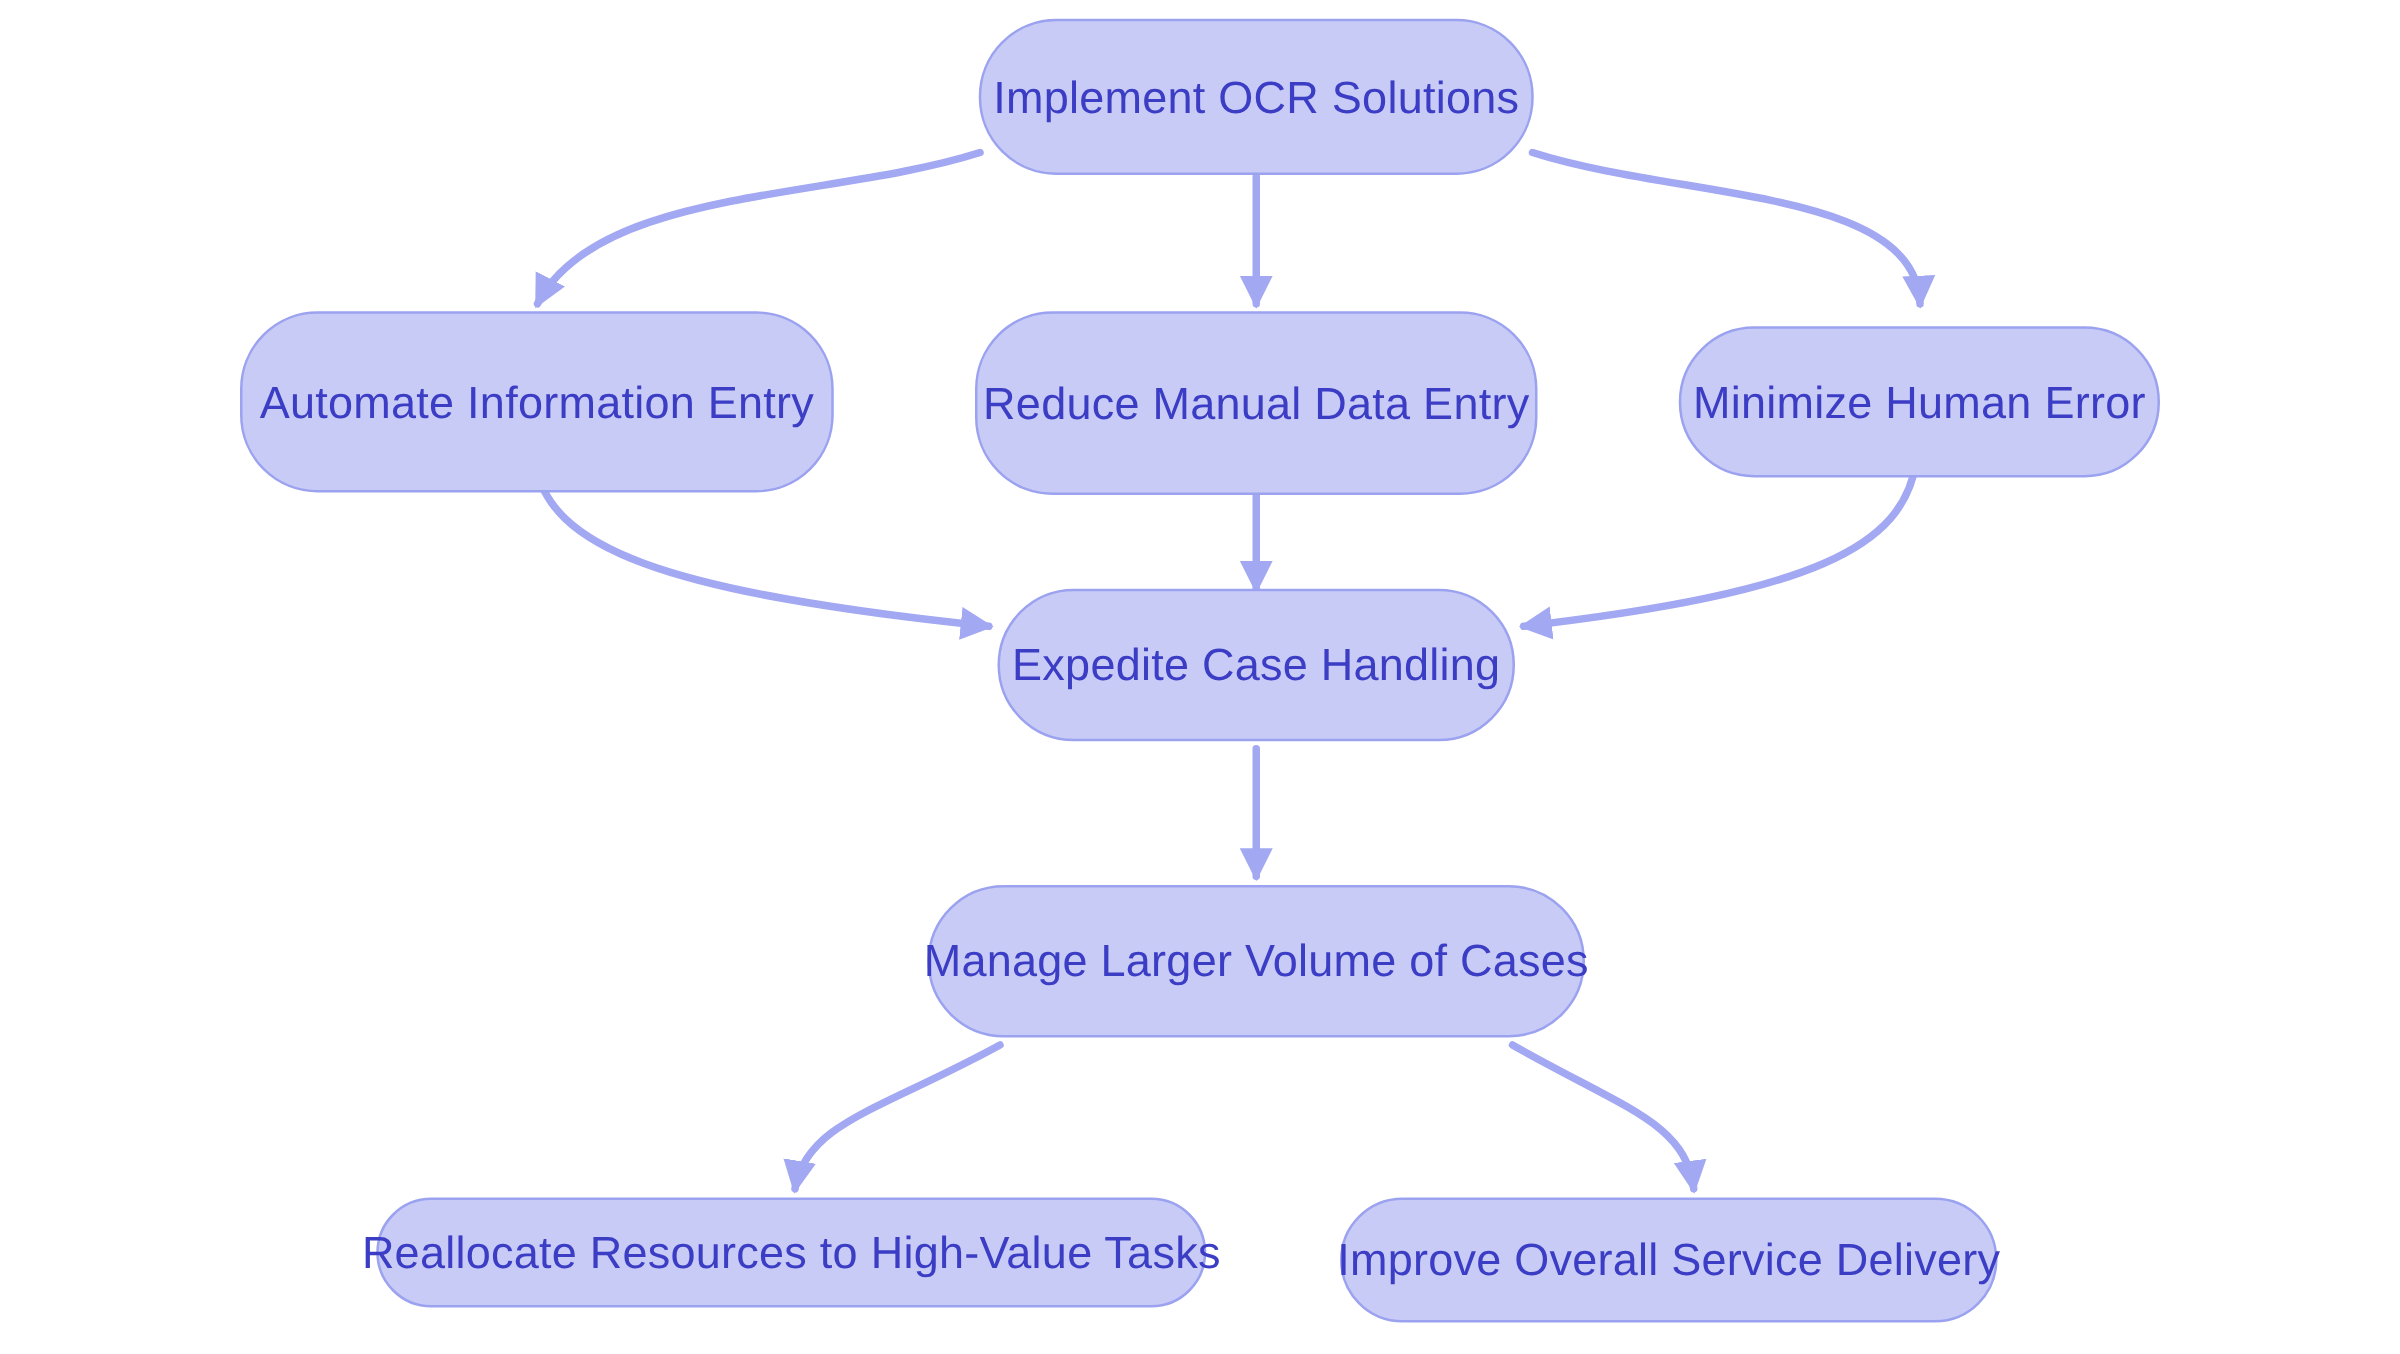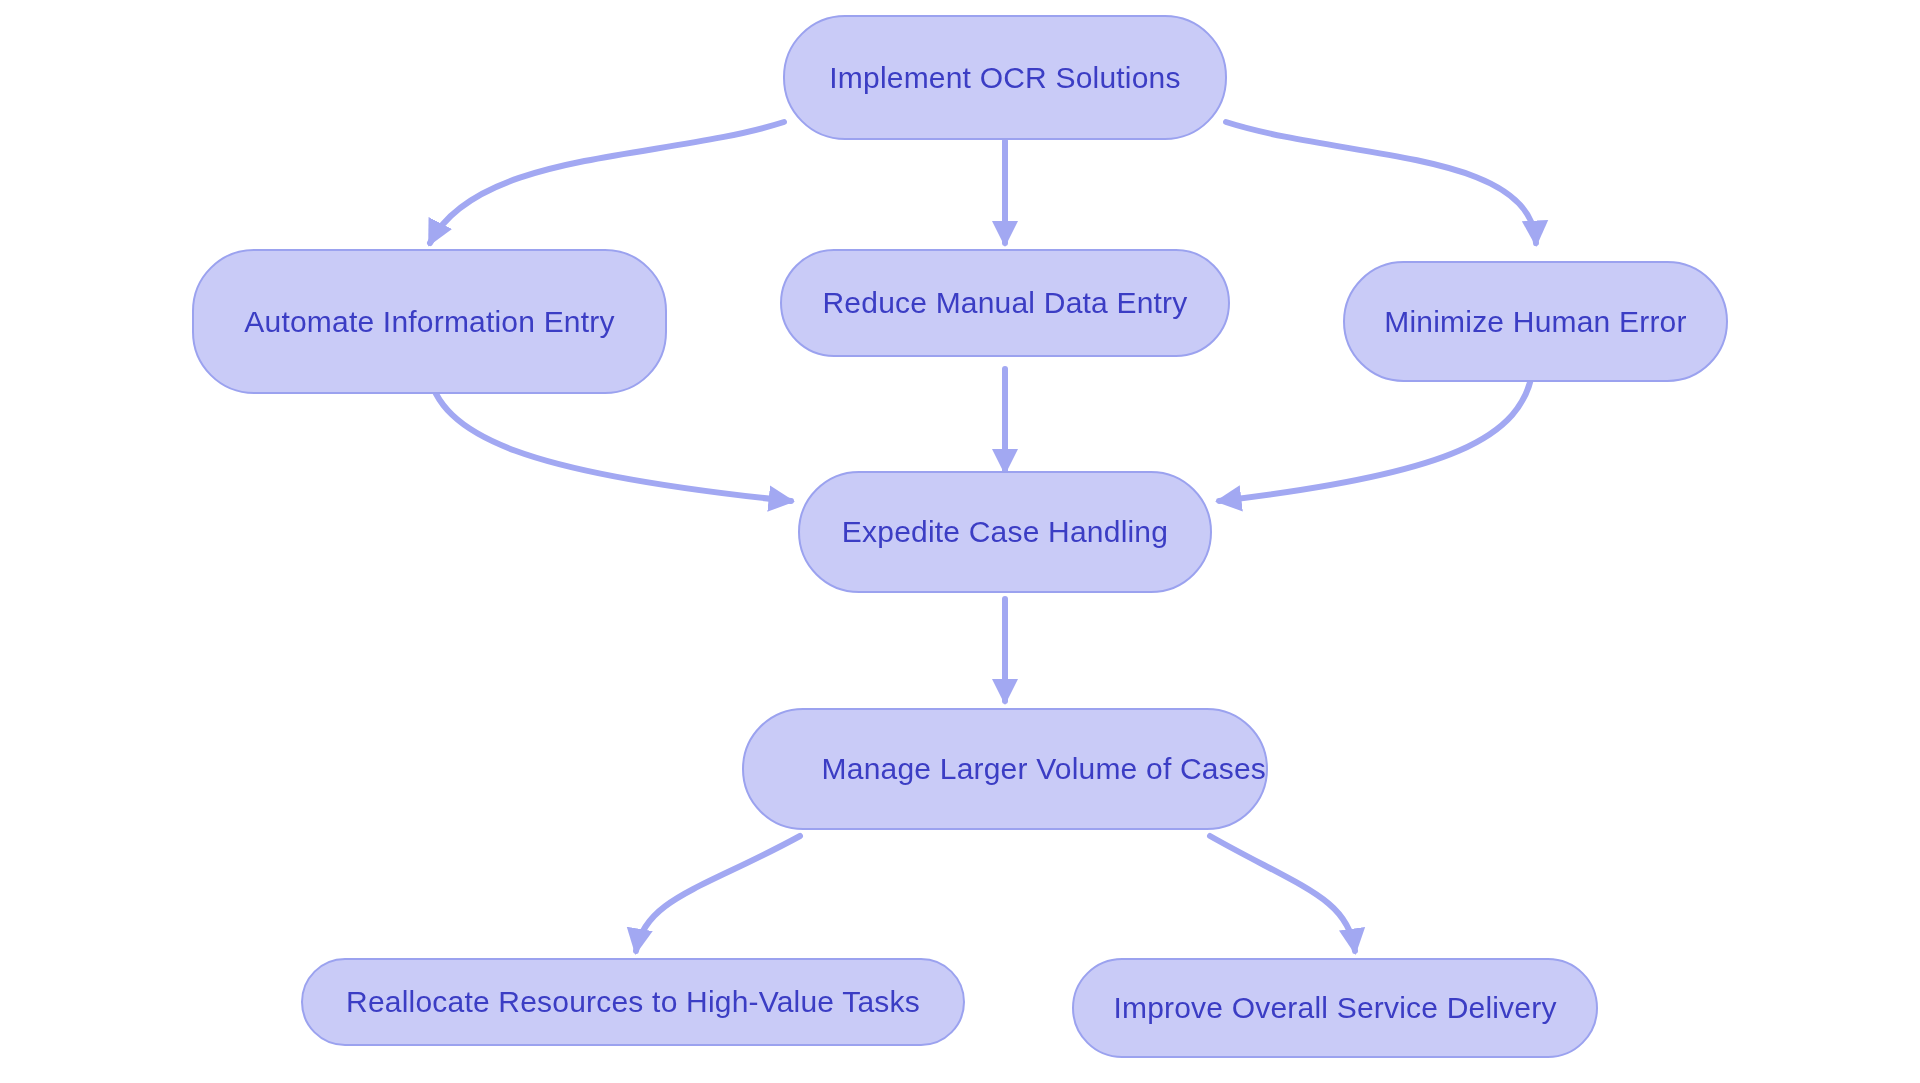--- a/index.html
+++ b/index.html
@@ -33,21 +33,21 @@
     position: absolute;
     display: flex;
     align-items: center;
     justify-content: center;
     box-sizing: border-box;
     background: var(--fill);
     border: 2px solid var(--border);
     border-radius: 62px;
   }
   .node-label {
-    font-size: 30px;
+    font-size: 36px;
     font-weight: 400;
     letter-spacing: 0.2px;
     color: var(--text);
     white-space: nowrap;
   }
 </style>
 </head>
 <body>
 
 <div class="stage" id="stage" style="width: 1920px; height: 1083px; --bg: #ffffff; --fill: #c9cbf7; --border: #9ba2ef; --arrow: #a2a8f2; --text: #3b3dc4;">
@@ -69,30 +69,30 @@
         <path class="edge" d="M 1210 836 C 1302 888, 1348 898, 1355 951" marker-end="url(#arrowhead)"></path>
       </g>
   </svg>
   <div id="node-layer">
       <div class="node" style="left: 783px; top: 15px; width: 444px; height: 125px;">
         <span class="node-label">Implement OCR Solutions</span>
       </div>
       <div class="node" style="left: 192px; top: 249px; width: 475px; height: 145px;">
         <span class="node-label">Automate Information Entry</span>
       </div>
-      <div class="node" style="left: 780px; top: 249px; width: 450px; height: 108px;">
+      <div class="node" style="left: 780px; top: 249px; width: 450px; height: 147px;">
         <span class="node-label">Reduce Manual Data Entry</span>
       </div>
       <div class="node" style="left: 1343px; top: 261px; width: 385px; height: 121px;">
         <span class="node-label">Minimize Human Error</span>
       </div>
       <div class="node" style="left: 798px; top: 471px; width: 414px; height: 122px; text-align: center;">
         <span class="node-label">Expedite Case Handling</span>
       </div>
-      <div class="node" style="left: 742px; top: 708px; width: 526px; height: 122px; justify-content: flex-end;">
+      <div class="node" style="left: 742px; top: 708px; width: 526px; height: 122px;">
         <span class="node-label">Manage Larger Volume of Cases</span>
       </div>
       <div class="node" style="left: 301px; top: 958px; width: 664px; height: 88px;">
         <span class="node-label">Reallocate Resources to High-Value Tasks</span>
       </div>
       <div class="node" style="left: 1072px; top: 958px; width: 526px; height: 100px;">
         <span class="node-label">Improve Overall Service Delivery</span>
       </div>
     </div>
 </div>

